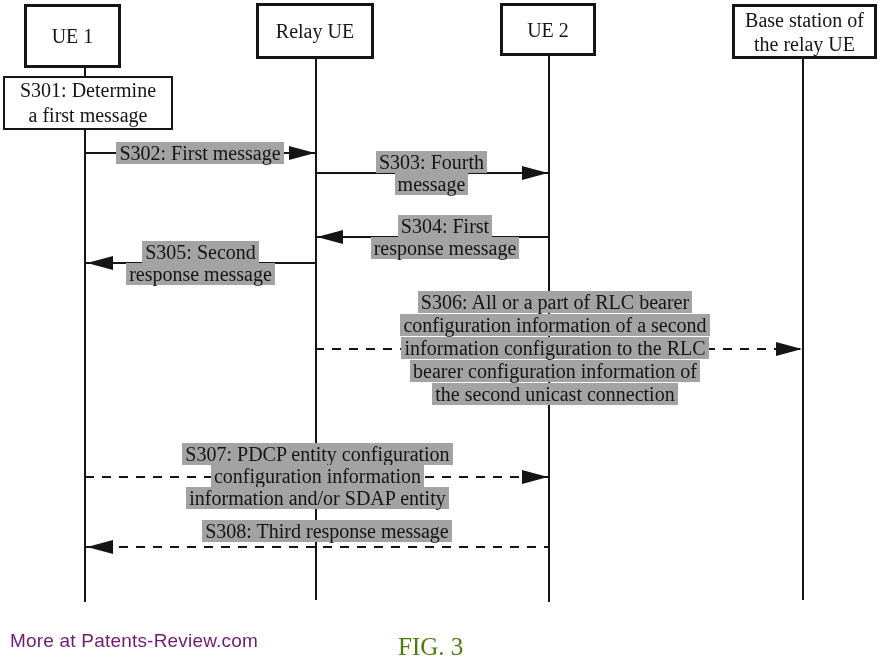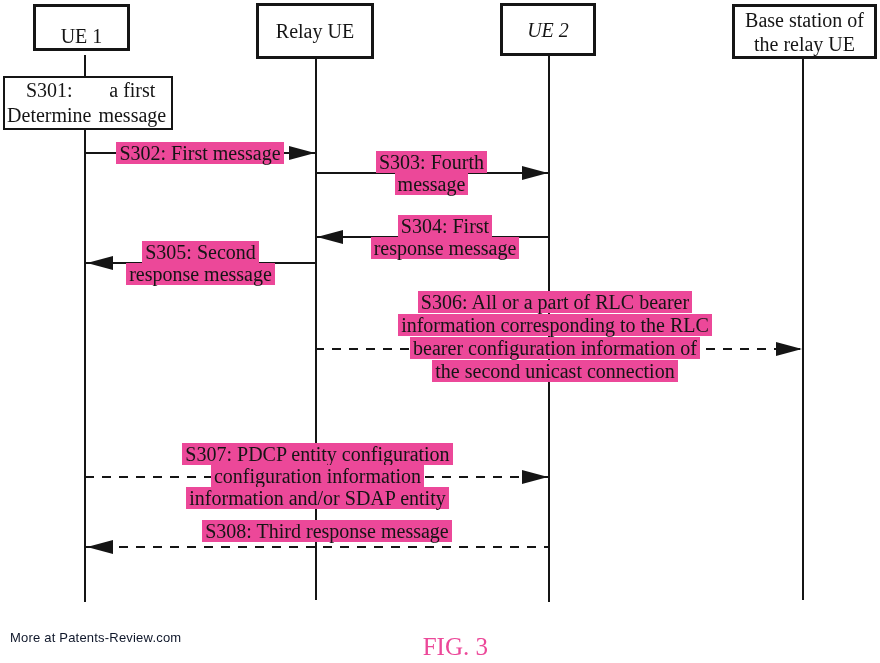--- a/index.html
+++ b/index.html
@@ -9,66 +9,66 @@
   }
   
   .actor{
     position:absolute;border:3px solid #151515;background:#fff;
     display:flex;flex-direction:column;align-items:center;justify-content:center;
     text-align:center;font-size:20px;line-height:24px;z-index:3;box-sizing:border-box;
   }
   
   .proc{
     position:absolute;border:2px solid #151515;background:#fff;
-    display:flex;flex-direction:row;align-items:center;justify-content:center;
+    display:flex;flex-direction:column;align-items:center;justify-content:center;
     text-align:center;font-size:20px;line-height:25px;z-index:3;box-sizing:border-box;
   }
   
   .lifeline{position:absolute;width:2px;background:#151515;z-index:1;}
   
   .mline{position:absolute;height:2px;background:#151515;z-index:1;}
   .mline.dashed{
     background:repeating-linear-gradient(to right,#151515 0 9px,transparent 9px 17px);
   }
   
   .head{position:absolute;width:0;height:0;border-top:7px solid transparent;
         border-bottom:7px solid transparent;z-index:2;}
   .head.right{border-left:26px solid #151515;}
   .head.left{border-right:26px solid #151515;}
   
   .mlabel{position:absolute;text-align:center;font-size:20px;line-height:22px;z-index:2;}
   .mlabel.lh23{line-height:23px;}
-  .mlabel .t{background:#ec4899;padding:0 3px;white-space:nowrap;}
+  .mlabel .t{background:#a3a3a3;padding:0 3px;white-space:nowrap;}
   
   .watermark{
     position:absolute;font-family:"Liberation Sans", sans-serif;
-    font-size:13px;color:#0f172a;z-index:3;letter-spacing:.2px;
+    font-size:19px;color:#701a75;z-index:3;letter-spacing:.2px;
   }
   .figcap{
-    position:absolute;font-size:25px;color:#ec4899;text-align:right;z-index:3;
+    position:absolute;font-size:25px;color:#4d7c0f;text-align:left;z-index:3;
   }
 </style>
 </head>
 <body>
 
 <div class="canvas">
 
   <div class="lifeline" style="left:84px;top:55px;height:21px;"></div>
   <div class="lifeline" style="left:84px;top:130px;height:472px;"></div>
   <div class="lifeline" style="left:315px;top:58px;height:542px;"></div>
   <div class="lifeline" style="left:548px;top:55px;height:547px;"></div>
   <div class="lifeline" style="left:802px;top:58px;height:542px;"></div>
 
-  <div class="actor" style="left:33px;top:4px;width:97px;height:47px;justify-content:flex-end;">
+  <div class="actor" style="left:24px;top:4px;width:97px;height:64px;">
     <span>UE 1</span>
   </div>
   <div class="actor" style="left:256px;top:3px;width:118px;height:56px;">
     <span>Relay UE</span>
   </div>
-  <div class="actor" style="left:500px;top:3px;width:96px;height:53px;font-style:italic;">
+  <div class="actor" style="left:500px;top:3px;width:96px;height:53px;">
     <span>UE 2</span>
   </div>
   <div class="actor" style="left:732px;top:4px;width:145px;height:55px;">
     <span>Base station of</span>
     <span>the relay UE</span>
   </div>
 
   <div class="proc" style="left:3px;top:76px;width:170px;height:54px;">
     <span>S301: Determine</span>
     <span>a first message</span>
@@ -98,21 +98,22 @@
   <div class="head left" style="left:87px;top:256px;"></div>
   <div class="mlabel" style="left:88px;top:241px;width:225px;">
     <div><span class="t">S305: Second</span></div>
     <div><span class="t">response message</span></div>
   </div>
 
   <div class="mline dashed" style="left:315px;top:348px;width:487px;"></div>
   <div class="head right" style="left:776px;top:342px;"></div>
   <div class="mlabel lh23" style="left:325px;top:291px;width:460px;">
     <div><span class="t">S306: All or a part of RLC bearer</span></div>
-    <div><span class="t">information corresponding to the RLC</span></div>
+    <div><span class="t">configuration information of a second</span></div>
+    <div><span class="t">information configuration to the RLC</span></div>
     <div><span class="t">bearer configuration information of</span></div>
     <div><span class="t">the second unicast connection</span></div>
   </div>
 
   <div class="mline dashed" style="left:85px;top:476px;width:463px;"></div>
   <div class="head right" style="left:522px;top:470px;"></div>
   <div class="mlabel" style="left:125px;top:443px;width:385px;">
     <div><span class="t">S307: PDCP entity configuration</span></div>
     <div><span class="t">configuration information</span></div>
     <div><span class="t">information and/or SDAP entity</span></div>

